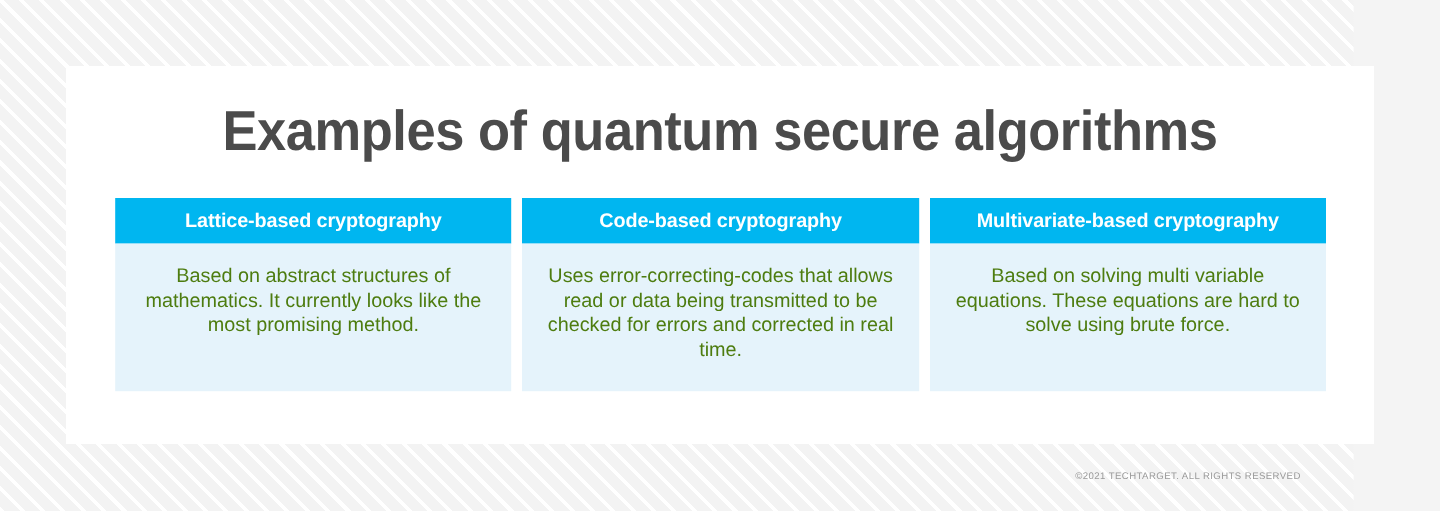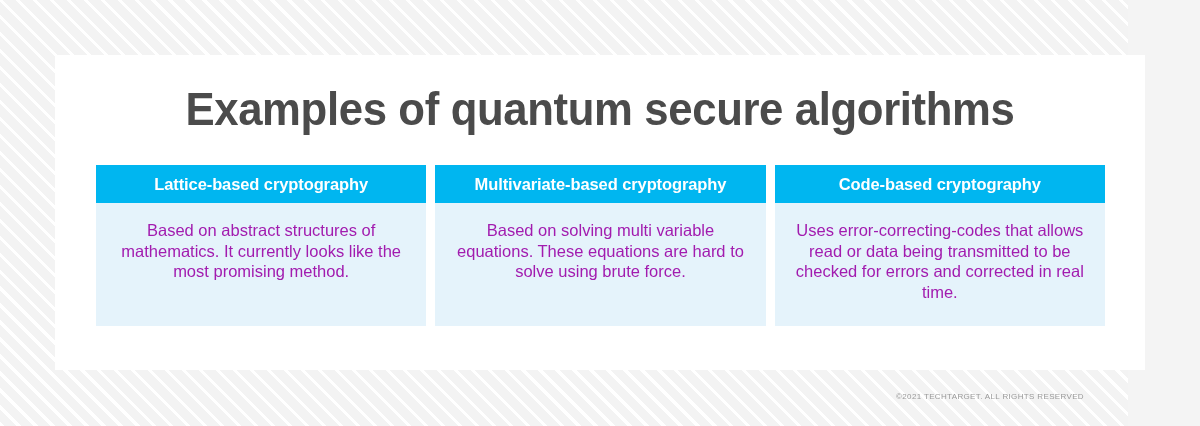--- a/index.html
+++ b/index.html
@@ -81,21 +81,21 @@
     font-weight: bold;
     text-align: center;
     height: 38px;
     line-height: 38px;
     letter-spacing: -0.1px;
     overflow: hidden;
     white-space: nowrap;
   }
   .col-body {
     background: #e5f3fb;
-    color: #a21caf;
+    color: #4d7c0f;
     font-size: 16.5px;
     line-height: 20.5px;
     text-align: center;
     padding: 17px 12px 0 12px;
     height: 106px;
     box-sizing: content-box;
   }
   .col-body p {
     margin: 0;
   }
@@ -124,30 +124,30 @@
     <div class="columns">
 
       <div class="column">
         <div class="col-header">Lattice-based cryptography</div>
         <div class="col-body">
           <p>Based on abstract structures of mathematics. It currently looks like the most promising method.</p>
         </div>
       </div>
 
       <div class="column">
-        <div class="col-header">Multivariate-based cryptography</div>
+        <div class="col-header">Code-based cryptography</div>
         <div class="col-body">
-          <p>Based on solving multi variable equations. These equations are hard to solve using brute force.</p>
+          <p>Uses error-correcting-codes that allows read or data being transmitted to be checked for errors and corrected in real time.</p>
         </div>
       </div>
 
       <div class="column">
-        <div class="col-header">Code-based cryptography</div>
+        <div class="col-header">Multivariate-based cryptography</div>
         <div class="col-body">
-          <p>Uses error-correcting-codes that allows read or data being transmitted to be checked for errors and corrected in real time.</p>
+          <p>Based on solving multi variable equations. These equations are hard to solve using brute force.</p>
         </div>
       </div>
 
     </div>
   </div>
 
   <div class="copyright">©2021 TECHTARGET. ALL RIGHTS RESERVED</div>
 
 </div>
 

